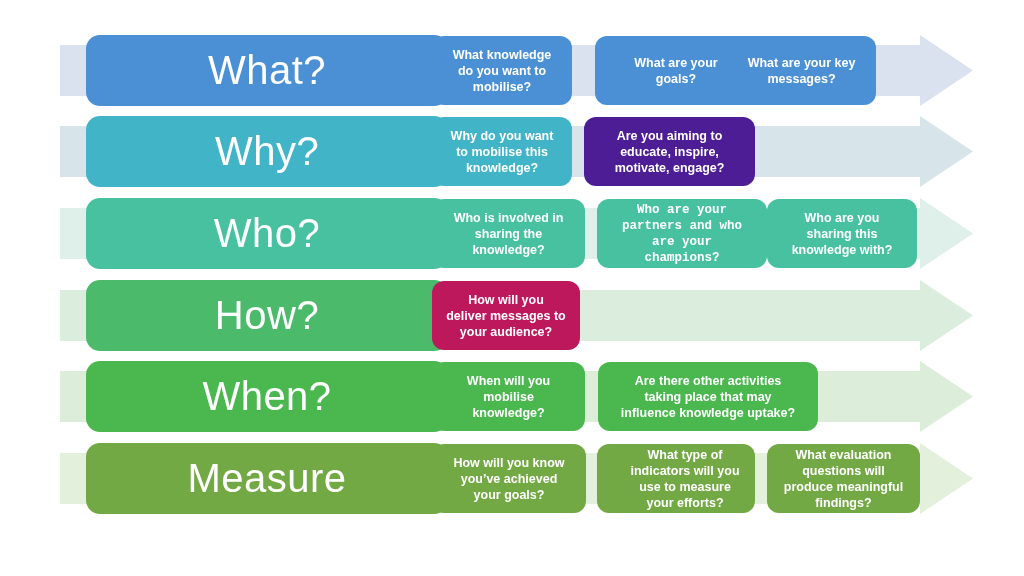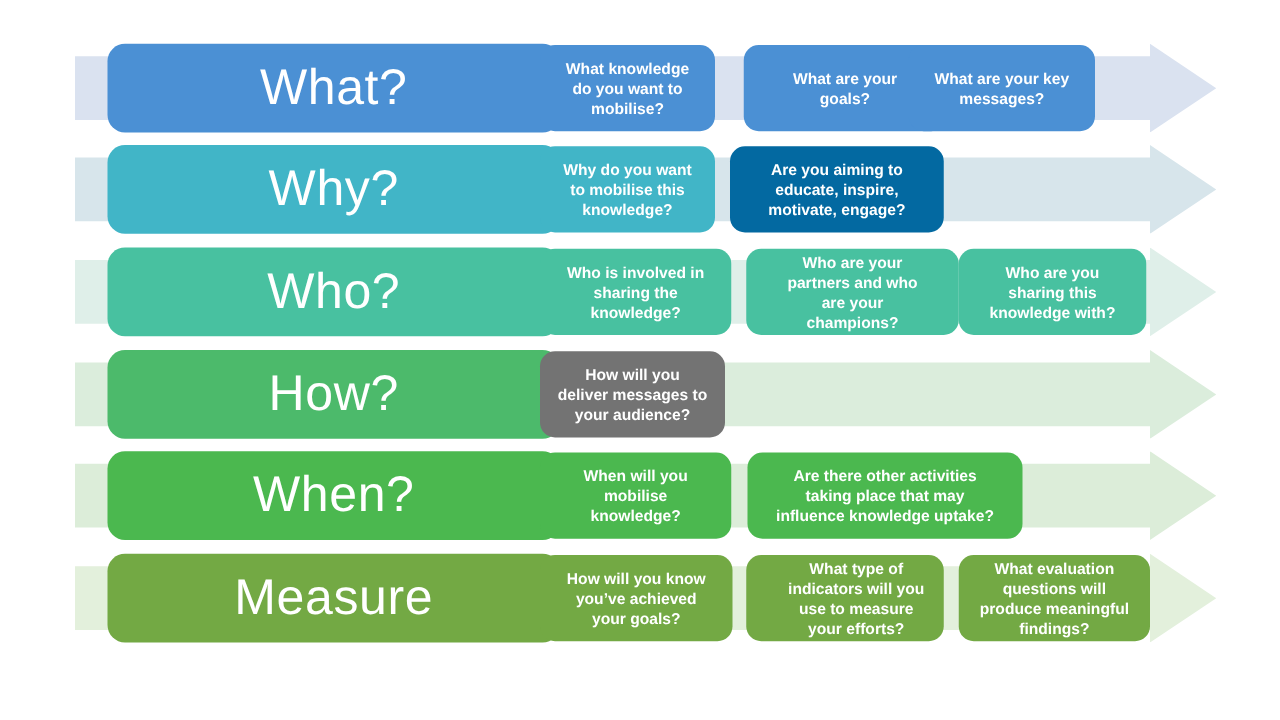--- a/index.html
+++ b/index.html
@@ -56,58 +56,58 @@
     <div class="band" style="background: rgb(215, 229, 235);"></div>
     <div class="head" style="background: rgb(215, 229, 235);"></div>
     <div class="label-box" style="background: rgb(65, 181, 199); text-align: center;">
       <span>Why?</span>
     </div>
     <div class="qbox" style="left: 432px; width: 140px; background: rgb(65, 181, 199);">
       <span>Why do you want
 to mobilise this
 knowledge?</span>
     </div>
-    <div class="qbox" style="left: 584px; width: 171px; background: #0369a1;">
+    <div class="qbox" style="left: 584px; width: 171px; background: #4c1d95;">
       <span>Are you aiming to
 educate, inspire,
 motivate, engage?</span>
     </div>
   </div>
 
   <div class="row" style="top:198px">
     <div class="band" style="background: rgb(223, 239, 233);"></div>
     <div class="head" style="background: rgb(223, 239, 233);"></div>
     <div class="label-box" style="background: rgb(72, 193, 160);">
       <span>Who?</span>
     </div>
     <div class="qbox" style="left: 432px; width: 153px; background: rgb(72, 193, 160);">
       <span>Who is involved in
 sharing the
 knowledge?</span>
     </div>
-    <div class="qbox" style="left: 597px; width: 170px; background: rgb(72, 193, 160);">
+    <div class="qbox" style="left: 597px; width: 170px; background: rgb(72, 193, 160); font-family: Liberation Mono, monospace;">
       <span>Who are your
 partners and who
 are your
 champions?</span>
     </div>
     <div class="qbox" style="left: 767px; width: 150px; background: rgb(72, 193, 160);">
       <span>Who are you
 sharing this
 knowledge with?</span>
     </div>
   </div>
 
   <div class="row" style="top:280px">
     <div class="band" style="background: rgb(219, 237, 220);"></div>
     <div class="head" style="background: rgb(219, 237, 220);"></div>
     <div class="label-box" style="background: rgb(76, 186, 107);">
       <span>How?</span>
     </div>
-    <div class="qbox" style="left: 432px; width: 148px; background: #737373;">
+    <div class="qbox" style="left: 432px; width: 148px; background: #be185d;">
       <span>How will you
 deliver messages to
 your audience?</span>
     </div>
   </div>
 
   <div class="row" style="top:361px">
     <div class="band" style="background: rgb(220, 237, 217);"></div>
     <div class="head" style="background: rgb(220, 237, 217);"></div>
     <div class="label-box" style="background: rgb(75, 184, 79);">

